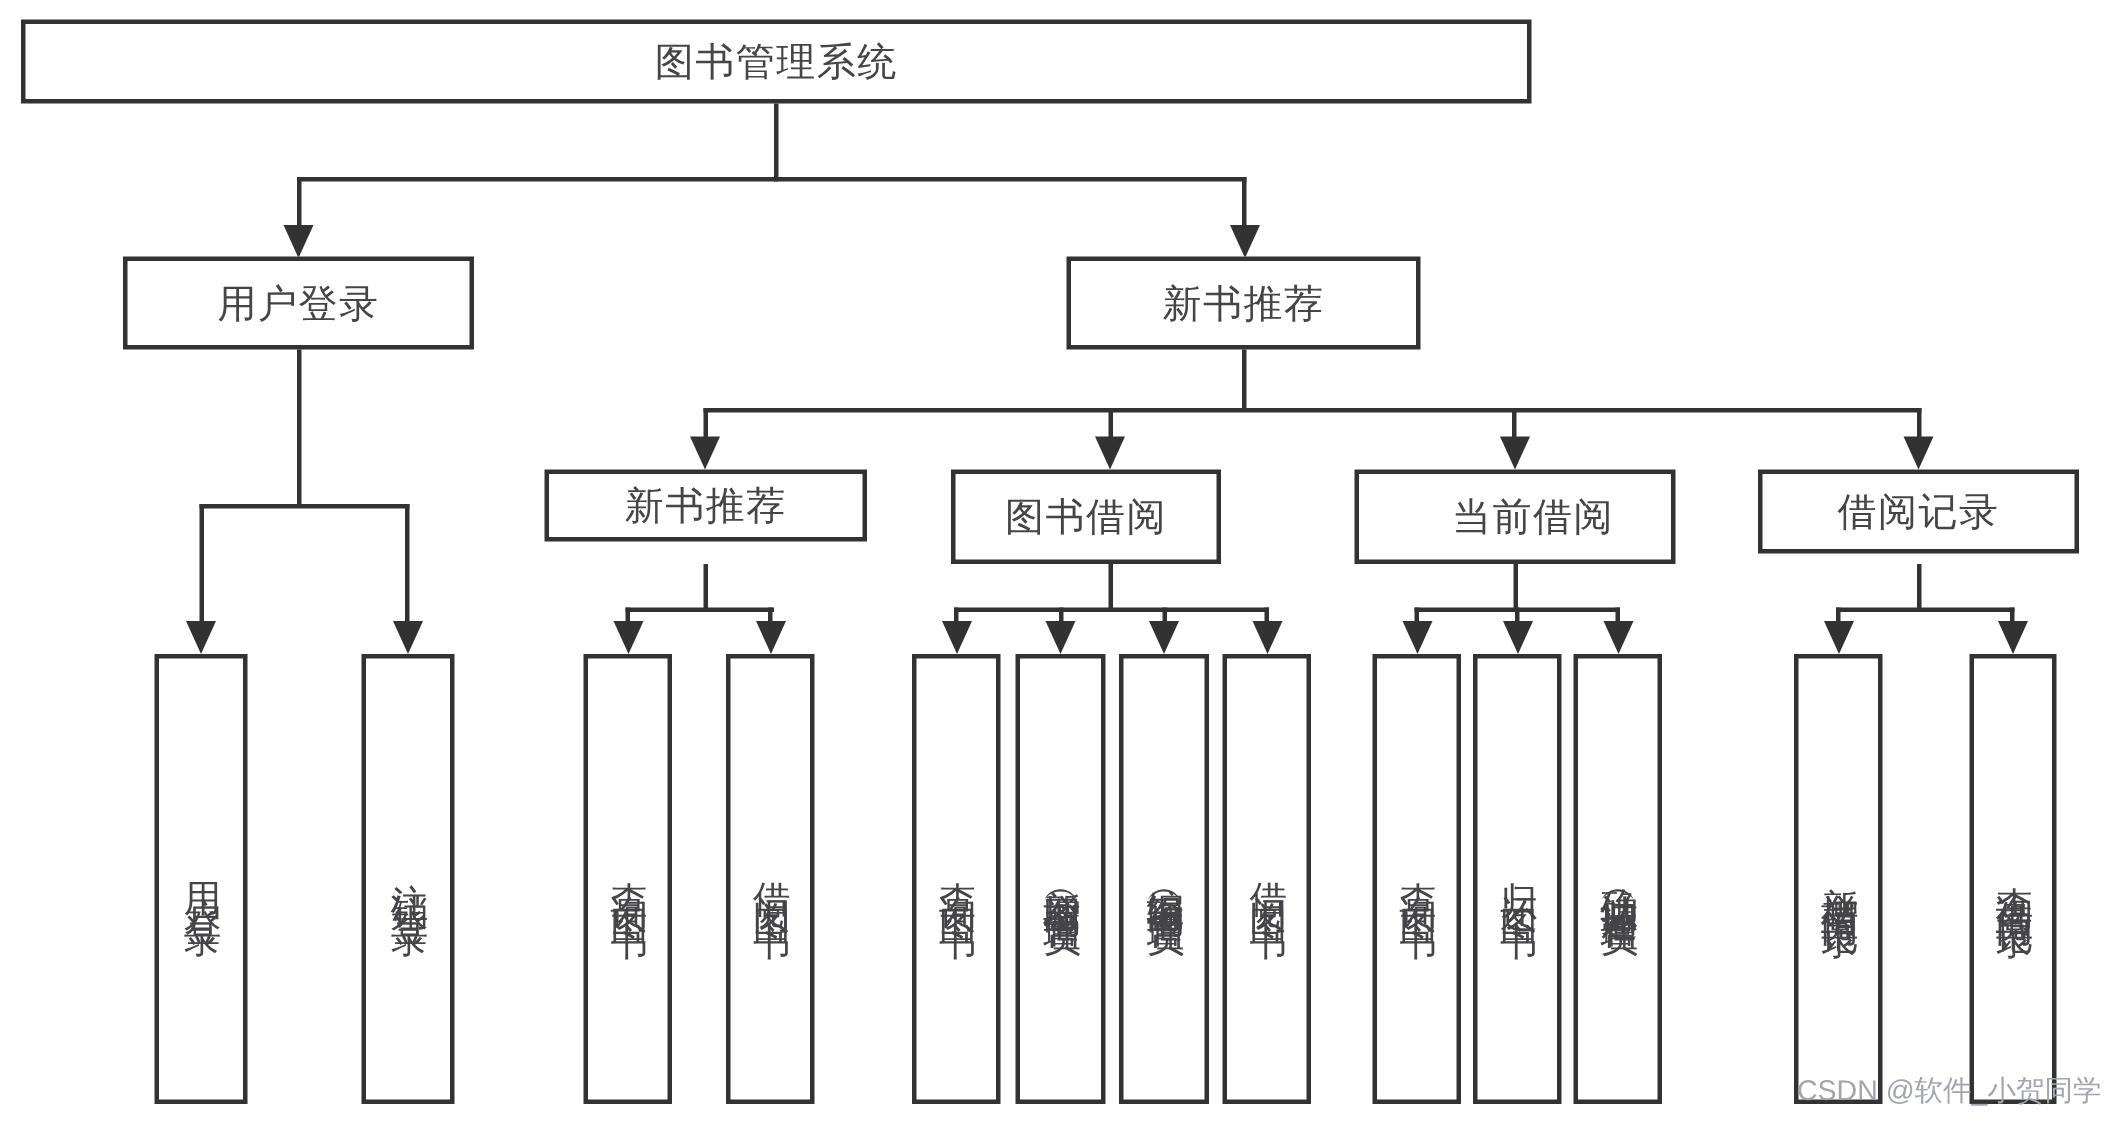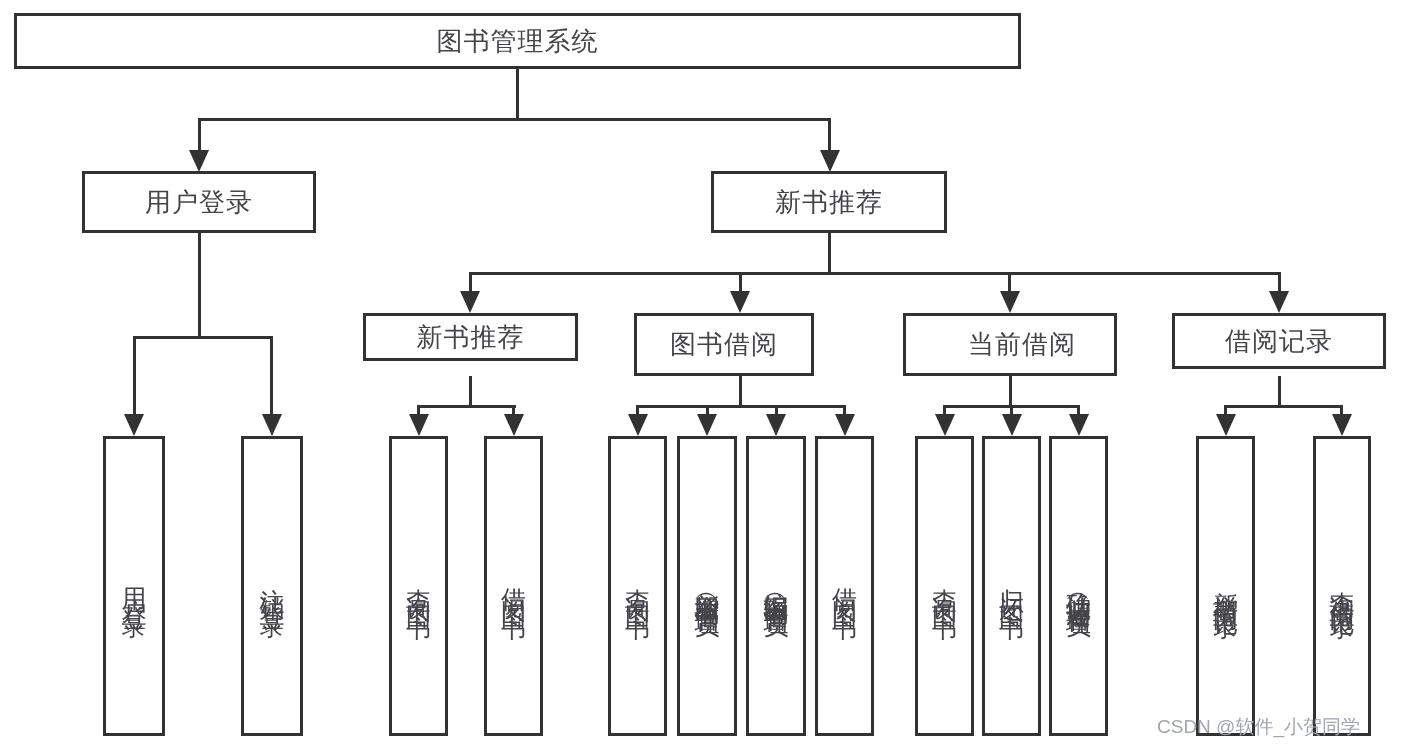--- a/index.html
+++ b/index.html
@@ -33,21 +33,21 @@
   .ls9{letter-spacing:3px;}
   .line{position:absolute;background:#323232;}
   .arrow{
     position:absolute;width:0;height:0;
     border-left:10px solid transparent;
     border-right:10px solid transparent;
     border-top:22px solid #323232;
   }
   .watermark{
     position:absolute;
-    left:1157px;top:714px;
+    left:1198px;top:714px;
     font-size:19px;
     color:#A2A5AD;
     white-space:nowrap;
     z-index:5;
   }
 </style>
 </head>
 <body>
 
 <div class="canvas">

